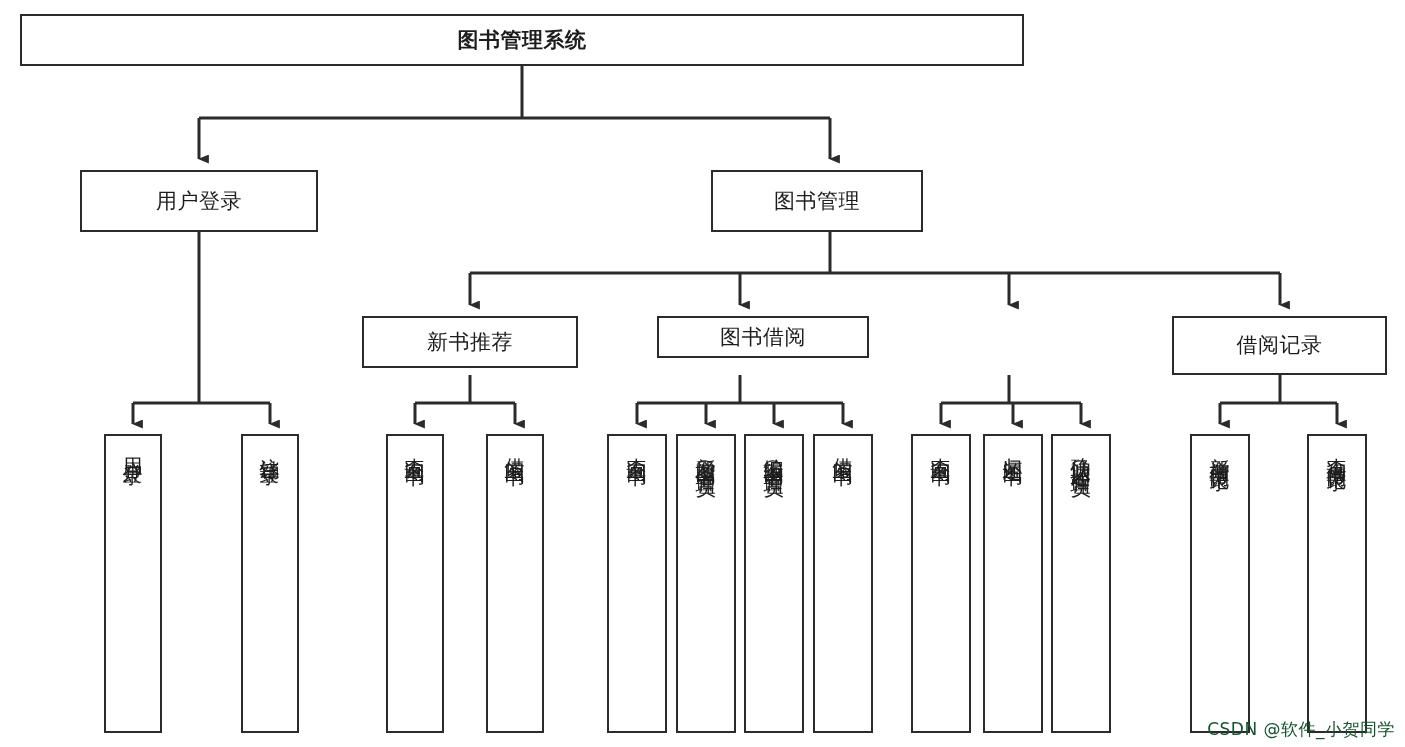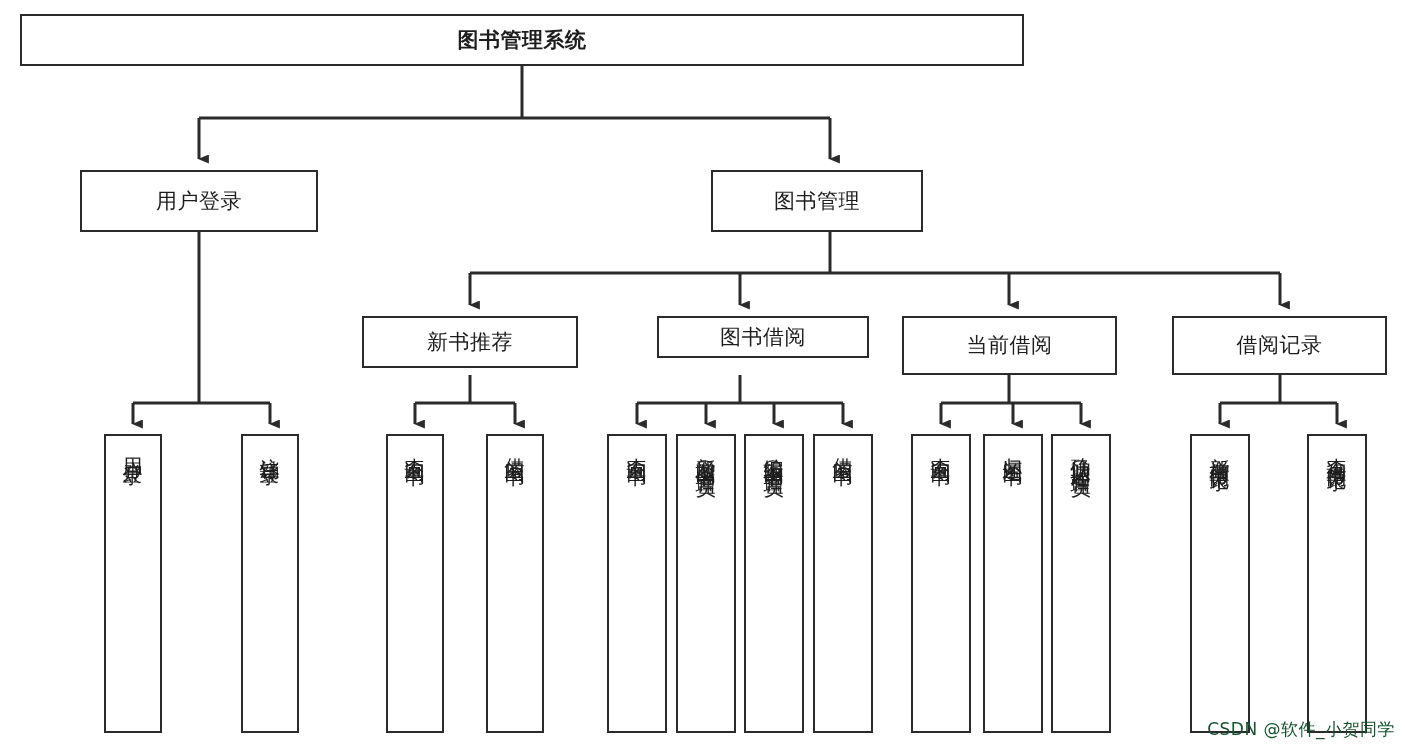--- a/index.html
+++ b/index.html
@@ -131,23 +131,20 @@
   <div class="node" id="n-l2-1" style="left: 711px; top: 170px; width: 212px; height: 62px;">
     <span class="lbl">图书管理</span>
   </div>
 
   <div class="node" id="n-l3-0" style="left: 362px; top: 316px; width: 216px; height: 52px;">
     <span class="lbl">新书推荐</span>
   </div>
   <div class="node" id="n-l3-1" style="left: 634px; top: 316px; width: 212px; height: 42px; margin-left: 23px;">
     <span class="lbl">图书借阅</span>
   </div>
-  <div class="node" id="n-l3-2" style="left: 902px; top: 316px; width: 215px; height: 59px;">
-    <span class="lbl">当前借阅</span>
-  </div>
   <div class="node" id="n-l3-3" style="left: 1172px; top: 316px; width: 215px; height: 59px; justify-content: center;">
     <span class="lbl">借阅记录</span>
   </div>
 
   <div class="node vert" id="n-lf-0" style="left: 104px; top: 434px; width: 58px; height: 299px;">
     <span class="lbl">用户登录</span>
   </div>
   <div class="node vert" id="n-lf-1" style="left: 241px; top: 434px; width: 58px; height: 299px;">
     <span class="lbl">注销登录</span>
   </div>

